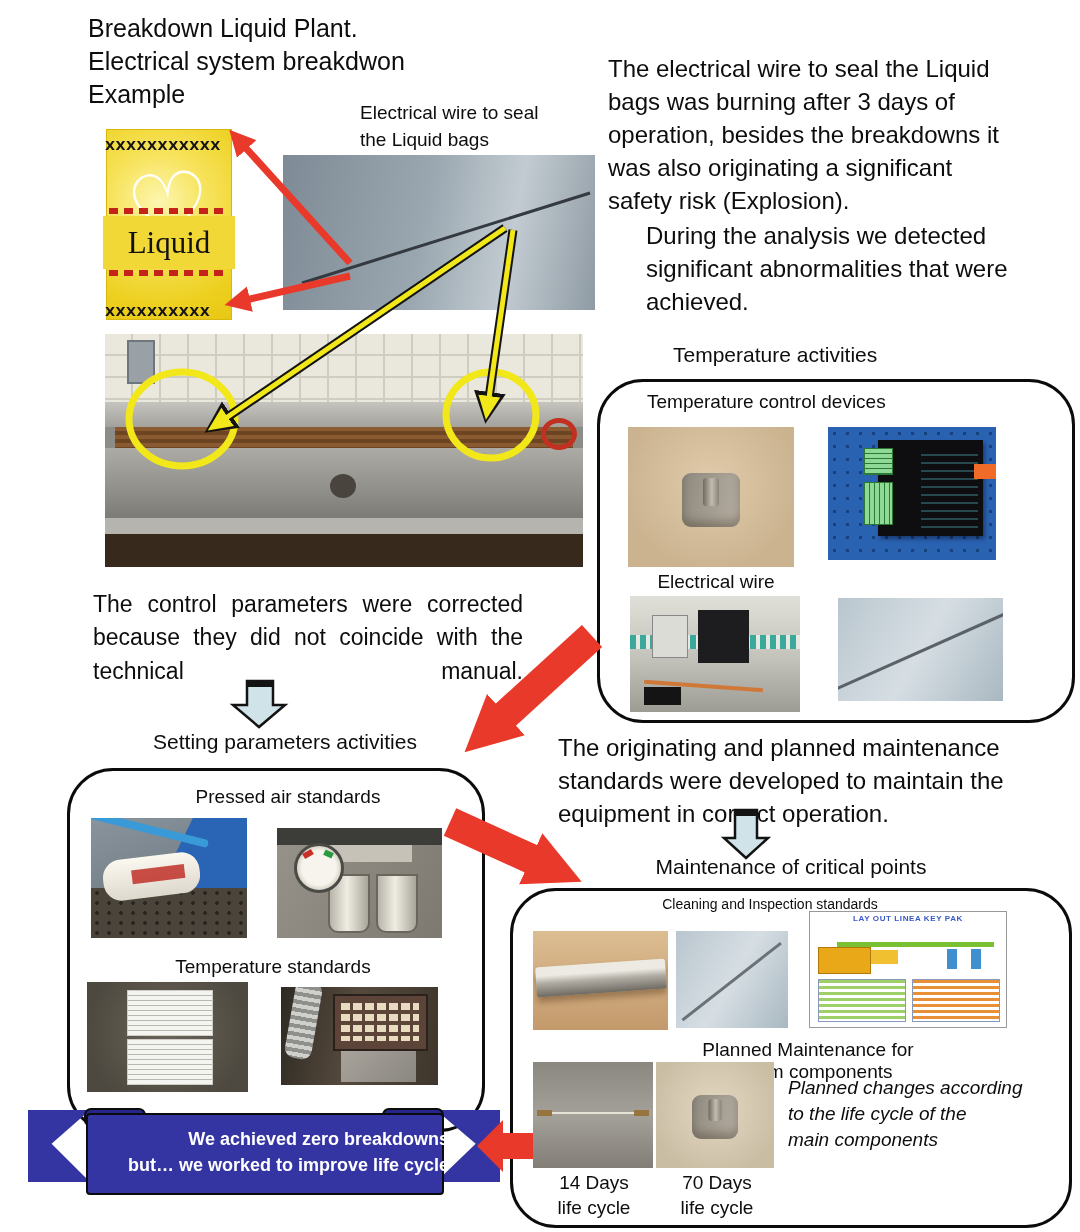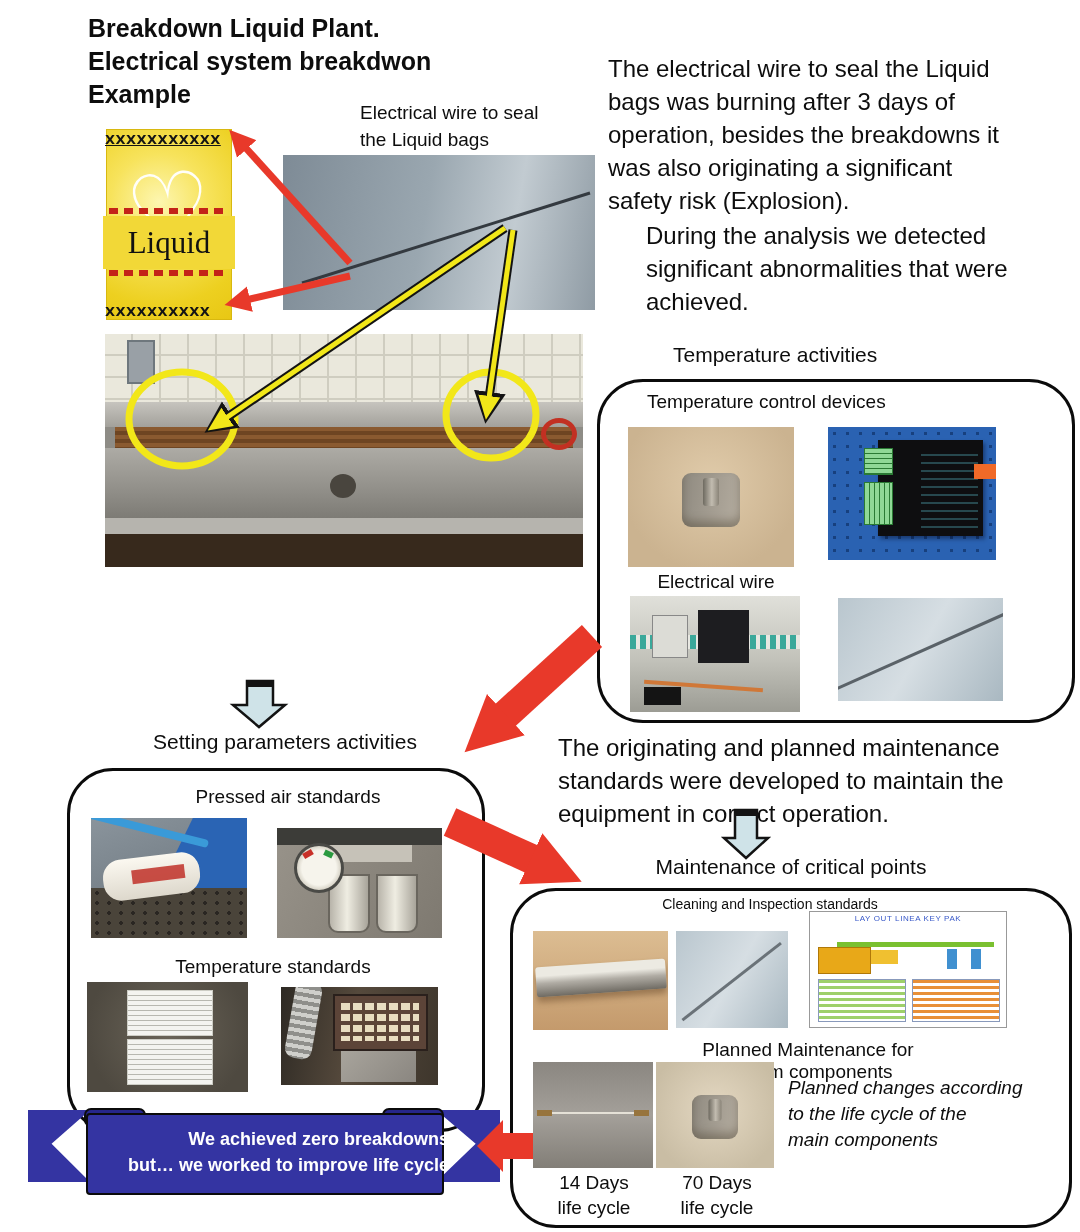--- a/index.html
+++ b/index.html
@@ -2,21 +2,21 @@
 <html style="--red: #e8392a; --yellow: #f2e719; --banner-blue: #3434a2; --banner-blue-dark: #26268a; --arrow-fill: #cfe3e8;"><head>
 <meta charset="utf-8">
 <style>
   html,body{margin:0;padding:0;background:#fff;}
   .canvas{position:relative;width:1080px;height:1232px;background:#fff;overflow:hidden;
           font-family:"Liberation Sans",sans-serif;color:#0d0d0d;}
   .abs{position:absolute;}
   .pre{white-space:pre-line;}
   .ctr{transform:translateX(-50%);text-align:center;}
 
-  .title{left:88px;top:12px;font-size:25px;font-weight:bold;line-height:1.32;}
+  .title{left:88px;top:12px;font-size:25px;font-weight:normal;line-height:1.32;}
   .wire-caption{left:360px;top:100px;font-size:19px;line-height:1.4;}
   .para{font-size:24px;line-height:1.38;}
   .p1{left:608px;top:52px;}
   .p2{left:646px;top:219px;}
   .p-params{left:93px;top:588px;width:430px;font-size:23px;line-height:1.45;
             text-align:justify;text-align-last:justify;}
   .p-maint{left:558px;top:731px;}
   .heading{font-size:21px;}
   .lbl{font-size:19px;}
   .lbl-sm{font-size:14px;}
@@ -25,21 +25,21 @@
   .box-restoration{left:597px;top:379px;width:472px;height:338px;}
   .box-setting{left:67px;top:768px;width:412px;height:358px;}
   .box-maint{left:510px;top:888px;width:556px;height:334px;}
 
   
   .bag{left:106px;top:129px;width:124px;height:189px;
        background:radial-gradient(circle at 42% 38%,#fdf6b0 0%,#f7e35c 35%,#edd020 75%,#e8c714 100%);
        border:1px solid #d8b810;overflow:visible;}
   .stitch{position:absolute;left:-2px;width:132px;font-size:13px;font-weight:bold;letter-spacing:.5px;
           color:#141414;text-transform:uppercase;font-family:"DejaVu Sans",sans-serif;}
-  .stitch.top{top:2px;text-decoration:underline;} .stitch.bot{bottom:0px;}
+  .stitch.top{top:8px;} .stitch.bot{bottom:0px;}
   .bag-heart{position:absolute;left:50%;top:42%;transform:translate(-50%,-50%) rotate(-6deg);
              font-size:96px;color:rgba(255,255,255,.95);font-family:"DejaVu Sans",sans-serif;line-height:1;}
   .bag-band{position:absolute;left:-4px;top:86px;width:132px;height:53px;background:#f2d837;
             display:flex;align-items:center;justify-content:center;}
   .bag-name{font-family:"Liberation Serif",serif;font-size:31px;color:#111;}
   .bag-dash{position:absolute;left:2px;width:118px;height:6px;
             background:repeating-linear-gradient(90deg,#c32318 0 9px,transparent 9px 15px);}
   .dash-t{top:78px;} .dash-b{top:140px;}
 
   
@@ -135,21 +135,21 @@
      -webkit-mask:repeating-linear-gradient(90deg,#000 0 9px,transparent 9px 12px);
      mask:repeating-linear-gradient(90deg,#000 0 9px,transparent 9px 12px);}
   .kp-plate{position:absolute;left:38%;bottom:3%;width:48%;height:32%;
      background:linear-gradient(135deg,#a8a49c,#8a8680);}
 
   .ph-bar{left:533px;top:931px;width:135px;height:99px;background:linear-gradient(180deg,#dcbd92,#c49a6c);}
   .bar-metal{position:absolute;left:2%;top:32%;width:96%;height:30%;border-radius:3px;transform:rotate(-4deg);
      background:linear-gradient(180deg,#eceae2 0 30%,#b0aca4 55%,#6e6a62);box-shadow:0 5px 6px rgba(90,60,30,.45);}
 
   .ph-layout{left:809px;top:911px;width:196px;height:115px;background:#fff;border:1px solid #999;}
-  .lay-title{position:absolute;left:50%;top:2px;transform:translateX(-50%);font-size:8px;font-weight:normal;
+  .lay-title{position:absolute;left:50%;top:2px;transform:translateX(-50%);font-size:8px;font-weight:bold;
      color:#3858c8;letter-spacing:.6px;white-space:nowrap;}
   .lay-line{position:absolute;left:14%;top:26%;width:80%;height:5px;background:#7ac030;}
   .lay-mach{position:absolute;left:4%;top:30%;width:26%;height:22%;background:#e8a818;border:1px solid #b07808;}
   .lay-mach2{position:absolute;left:31%;top:33%;width:14%;height:12%;background:#f0c030;}
   .lay-blue1,.lay-blue2{position:absolute;top:32%;width:5%;height:18%;background:#4090d0;}
   .lay-blue1{left:70%;} .lay-blue2{left:82%;}
   .lay-tblL{position:absolute;left:4%;top:58%;width:44%;height:36%;border:1px solid #8899bb;
      background:repeating-linear-gradient(180deg,#9ed06a 0 3px,#ffffff 3px 6px);}
   .lay-tblR{position:absolute;left:52%;top:58%;width:44%;height:36%;border:1px solid #8899bb;
      background:repeating-linear-gradient(180deg,#e89038 0 3px,#ffffff 3px 6px);}
@@ -189,20 +189,21 @@
   <div class="abs wire-caption pre">Electrical wire to seal
 the Liquid bags</div>
   <div class="abs para pre p1">The electrical wire to seal the Liquid
 bags was burning after 3 days of
 operation, besides the breakdowns it
 was also originating a significant
 safety risk (Explosion).</div>
   <div class="abs para pre p2">During the analysis we detected
 significant abnormalities that were
 achieved.</div>
+  <div class="abs p-params">The control parameters were corrected because they did not coincide with the technical manual.</div>
   <div class="abs para pre p-maint">The originating and planned maintenance
 standards were developed to maintain the
 equipment in correct operation.</div>
 
   <div class="abs bag">
     <div class="stitch top">xxxxxxxxxxx</div>
     <span class="bag-heart">♡</span>
     <div class="bag-dash dash-t"></div>
     <div class="bag-band">
       <span class="bag-name">Liquid</span>

